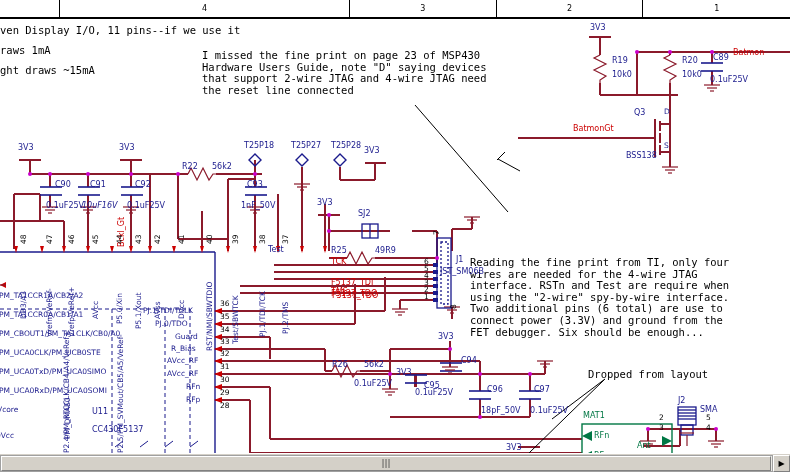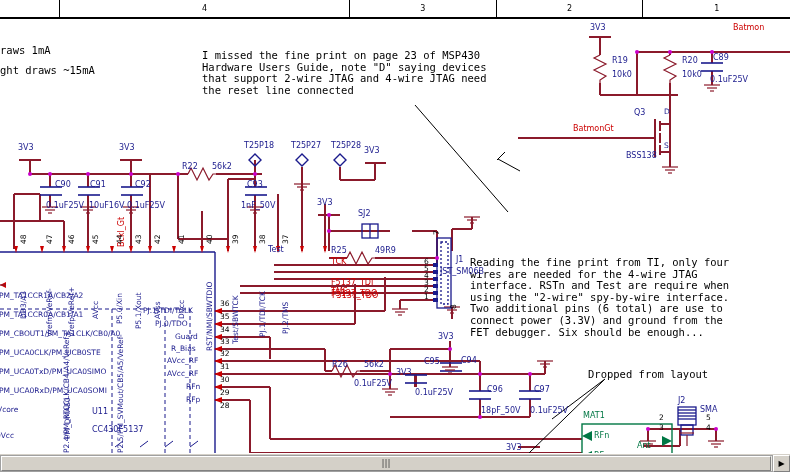--- a/index.html
+++ b/index.html
@@ -477,20 +477,21 @@
       </g>
 
       <g stroke="#1a1a8c" stroke-width="1">
         <line x1="115" y1="428" x2="123" y2="422"></line>
         <line x1="140" y1="428" x2="148" y2="422"></line>
         <line x1="165" y1="428" x2="173" y2="422"></line>
         <line x1="190" y1="428" x2="198" y2="422"></line>
       </g>
     </svg>
 
+    <div class="note" style="left:0px;  top:6px;">ven Display I/O, 11 pins--if we use it</div>
     <div class="note" style="left:0px;  top:26px;">raws 1mA</div>
     <div class="note" style="left:0px;  top:46px;">ght draws ~15mA</div>
     <div class="note" style="left:202px;top:31px;">I missed the fine print on page 23 of MSP430
 Hardware Users Guide, note "D" saying devices
 that support 2-wire JTAG and 4-wire JTAG need
 the reset line connected</div>
     <div class="note" style="left:470px;top:238px;">Reading the fine print from TI, only four
 wires are needed for the 4-wire JTAG
 interface. RSTn and Test are require when
 using the "2-wire" spy-by-wire interface.
@@ -508,34 +509,34 @@
     <div class="lbl blue small" style="left:590px;top:4px;">3V3</div>
     <div class="lbl blue small" style="left:506px;top:424px;">3V3</div>
 
     <div class="lbl blue small" style="left:244px;top:122px;">T25P18</div>
     <div class="lbl blue small" style="left:291px;top:122px;">T25P27</div>
     <div class="lbl blue small" style="left:331px;top:122px;">T25P28</div>
 
     <div class="lbl blue small" style="left:55px; top:161px;">C90</div>
     <div class="lbl blue small" style="left:46px; top:182px;">0.1uF25V</div>
     <div class="lbl blue small" style="left:90px; top:161px;">C91</div>
-    <div class="lbl blue small" style="left:89px; top:182px;">10uF16V</div>
+    <div class="lbl blue small" style="left:82px; top:182px;font-style:italic;">10uF16V</div>
     <div class="lbl blue small" style="left:135px;top:161px;">C92</div>
     <div class="lbl blue small" style="left:127px;top:182px;">0.1uF25V</div>
     <div class="lbl blue small" style="left:247px;top:161px;">C93</div>
     <div class="lbl blue small" style="left:241px;top:182px;">1nF_50V</div>
     <div class="lbl blue small" style="left:182px;top:143px;">R22</div>
     <div class="lbl blue small" style="left:212px;top:143px;">56k2</div>
     <div class="lbl blue small" style="left:331px;top:227px;">R25</div>
     <div class="lbl blue small" style="left:375px;top:227px;">49R9</div>
     <div class="lbl blue small" style="left:332px;top:341px;">R26</div>
     <div class="lbl blue small" style="left:364px;top:341px;">56k2</div>
     <div class="lbl blue small" style="left:461px;top:337px;">C94</div>
     <div class="lbl blue small" style="left:354px;top:360px;">0.1uF25V</div>
-    <div class="lbl blue small" style="left:424px;top:338px;">C95</div>
+    <div class="lbl blue small" style="left:424px;top:362px;">C95</div>
     <div class="lbl blue small" style="left:415px;top:369px;">0.1uF25V</div>
     <div class="lbl blue small" style="left:487px;top:366px;">C96</div>
     <div class="lbl blue small" style="left:481px;top:387px;">18pF_50V</div>
     <div class="lbl blue small" style="left:534px;top:366px;">C97</div>
     <div class="lbl blue small" style="left:530px;top:387px;">0.1uF25V</div>
     <div class="lbl blue small" style="left:612px;top:37px;">R19</div>
     <div class="lbl blue small" style="left:612px;top:51px;">10k0</div>
     <div class="lbl blue small" style="left:682px;top:37px;">R20</div>
     <div class="lbl blue small" style="left:682px;top:51px;">10k0</div>
     <div class="lbl blue small" style="left:713px;top:34px;">C89</div>
@@ -543,21 +544,21 @@
     <div class="lbl blue small" style="left:634px;top:89px;">Q3</div>
     <div class="lbl blue small" style="left:626px;top:132px;">BSS138</div>
     <div class="lbl blue tiny" style="left:664px;top:88px;">D</div>
     <div class="lbl blue tiny" style="left:664px;top:122px;">S</div>
 
     <div class="lbl blue small" style="left:268px;top:226px;">Test</div>
     <div class="lbl red  small" style="left:331px;top:238px;">TCK</div>
     <div class="lbl red  small" style="left:331px;top:248px;margin-top:20px;">TMS</div>
     <div class="lbl red  small" style="left:331px;top:259px;">F5137_TDI</div>
     <div class="lbl red  small" style="left:331px;top:270px;">F5137_TDO</div>
-    <div class="lbl red  small" style="left:733px;top:4px;text-align:right;">Batmon</div>
+    <div class="lbl red  small" style="left:733px;top:29px;text-align:right;">Batmon</div>
     <div class="lbl red  small" style="left:573px;top:105px;">BatmonGt</div>
     <div class="lbl red  small rot90" style="left:117px;top:228px;">Bckl_Gt</div>
     <div class="lbl red  small" style="left:332px;top:272px;">F5137_TDO</div>
 
     <div class="lbl blk tiny" style="left:424px;top:238px;">6</div>
     <div class="lbl blk tiny" style="left:424px;top:245px;">5</div>
     <div class="lbl blk tiny" style="left:424px;top:252px;">4</div>
     <div class="lbl blk tiny" style="left:424px;top:259px;">3</div>
     <div class="lbl blk tiny" style="left:424px;top:266px;">2</div>
     <div class="lbl blk tiny" style="left:424px;top:273px;">1</div>

